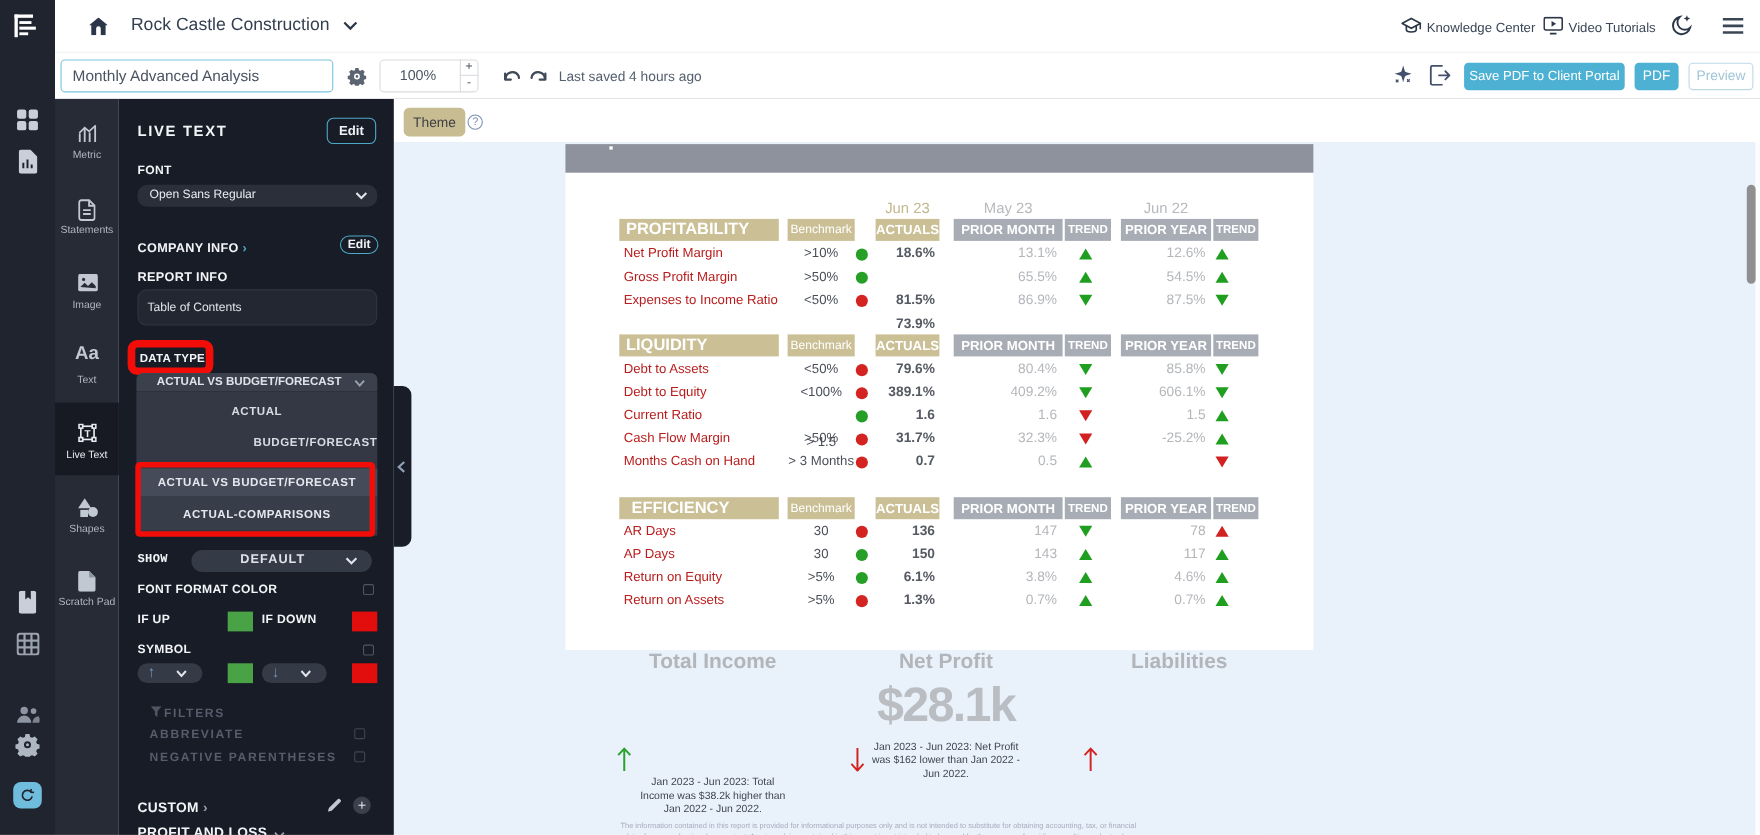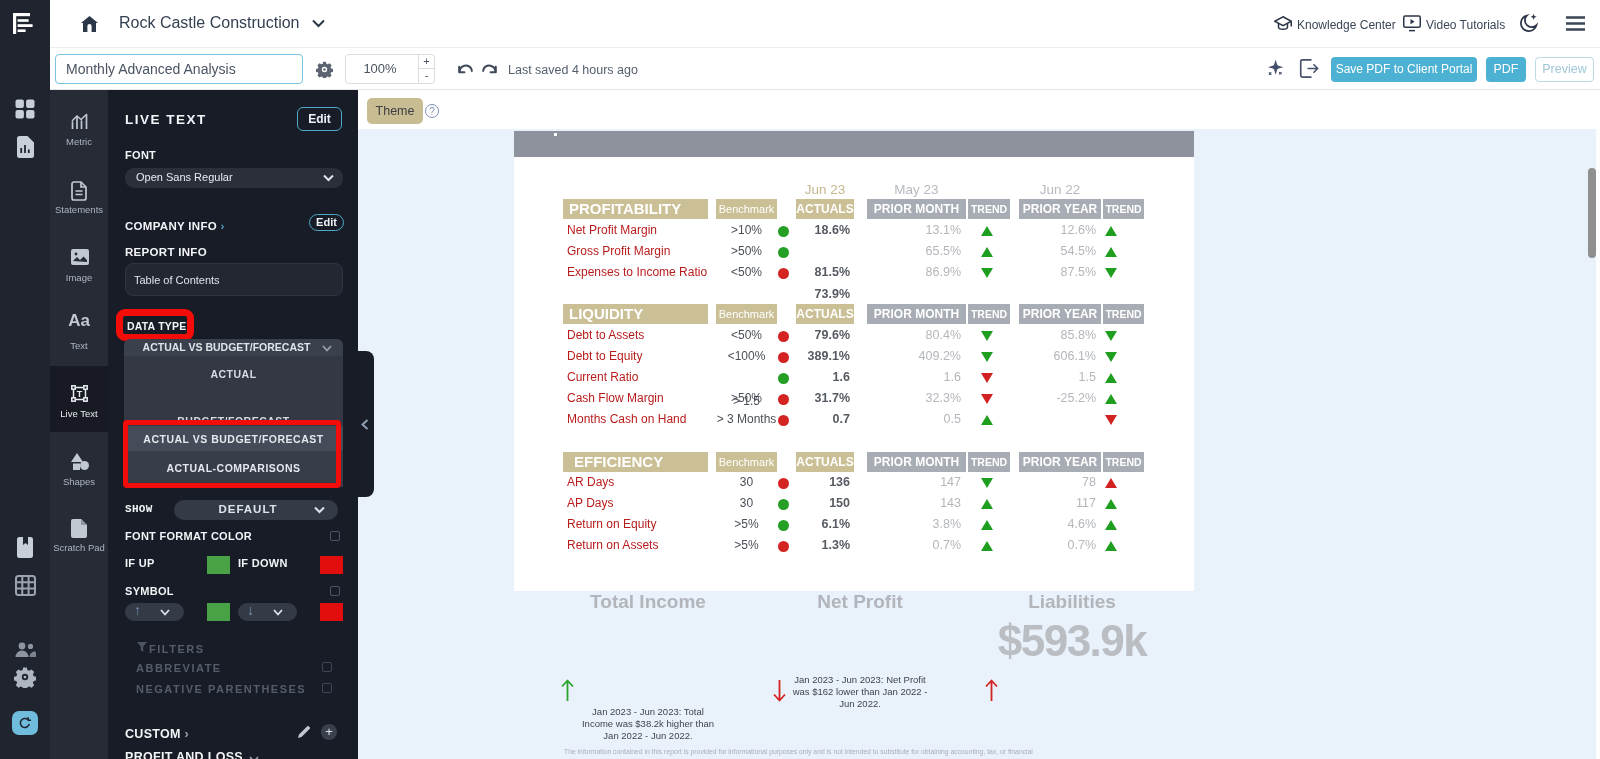--- a/index.html
+++ b/index.html
@@ -226,21 +226,21 @@
 <div class="abs" style="left:26px;top:184px;font-size:11px;color:#dfe4ea;">Table of Contents</div>
 <div class="abs" style="left:8px;top:219px;width:78px;height:32px;border:7px solid #f30d09;border-radius:9px;"></div>
 <div class="plabel" style="left:19px;top:230px;font-size:10.5px;letter-spacing:0.2px;">DATA TYPE</div>
 <div class="abs" style="left:16px;top:249px;width:219px;height:17px;background:#3a404c;border-radius:6px 6px 0 0;"></div>
 <div class="abs" style="left:16px;top:251px;width:205px;text-align:center;font-size:10.5px;font-weight:bold;letter-spacing:0;color:#dfe4ea;">ACTUAL VS BUDGET/FORECAST</div>
 <svg class="abs" style="left:214px;top:255px" width="10" height="7" viewBox="0 0 10 7" fill="none" stroke="#9aa2ae" stroke-width="1.8">
         <path d="M1 1 L5 5.5 L9 1"></path>
       </svg>
 <div class="abs" style="left:16px;top:266px;width:219px;height:131px;background:#333844;"></div>
 <div class="abs" style="left:16px;top:278px;width:219px;text-align:center;font-size:10.5px;font-weight:bold;letter-spacing:0.5px;color:#d7dce3;">ACTUAL</div>
-<div class="abs" style="left:16px;top:306px;width:219px;text-align:center;font-size:10.5px;font-weight:bold;letter-spacing:0.5px;color:#d7dce3;margin-top:19px;">BUDGET/FORECAST</div>
+<div class="abs" style="left:16px;top:306px;width:219px;text-align:right;font-size:10.5px;font-weight:bold;letter-spacing:0.5px;color:#d7dce3;">BUDGET/FORECAST</div>
 <div class="abs" style="left:16px;top:336px;width:219px;height:25px;background:#454b59;"></div>
 <div class="abs" style="left:16px;top:343px;width:219px;text-align:center;font-size:10.5px;font-weight:bold;letter-spacing:0.5px;color:#e4e8ee;">ACTUAL VS BUDGET/FORECAST</div>
 <div class="abs" style="left:16px;top:361px;width:219px;height:31px;background:#383d4a;"></div>
 <div class="abs" style="left:16px;top:372px;width:219px;text-align:center;font-size:10.5px;font-weight:bold;letter-spacing:0.5px;color:#e4e8ee;">ACTUAL-COMPARISONS</div>
 <div class="abs" style="left:15px;top:330px;width:218px;height:68px;border:5px solid #f30d09;border-radius:4px;"></div>
 <div class="plabel" style="left:17px;top:413px;font-family:Liberation Mono, monospace;">SHOW</div>
 <div class="abs" style="left:66px;top:410px;width:164px;height:20px;background:#343a46;border-radius:10px;"></div>
 <div class="abs" style="left:66px;top:413px;width:148px;text-align:center;font-size:11.5px;font-weight:bold;letter-spacing:1px;color:#dfe4ea;">DEFAULT</div>
 <svg class="abs" style="left:206px;top:416px" width="11" height="8" viewBox="0 0 11 8" fill="none" stroke="#dfe4ea" stroke-width="2">
         <path d="M1 1.5 L5.5 6 L10 1.5"></path>
@@ -415,23 +415,23 @@
       <div class="val lite" style="left:347px;top:407px;width:100px;">0.7%</div>
       <div class="tri up g" style="left:467px;top:410px;"></div>
       <div class="val lite" style="left:482px;top:407px;width:100px;">0.7%</div>
       <div class="tri up g" style="left:591px;top:410px;"></div>
 <div class="abs" style="left:24px;top:460px;width:220px;text-align:center;font-size:19px;font-weight:bold;color:#b2b5ba;">Total Income</div>
       <svg class="abs" style="left:47px;top:548px;" width="13" height="23" viewBox="0 0 13 23" fill="none" stroke="#29a32c" stroke-width="1.8">
         <path d="M6.5 22 V2 M1 7.5 L6.5 1.5 L12 7.5" stroke-linejoin="round"></path>
       </svg>
       <div class="abs" style="left:64px;top:543px;width:140px;text-align:center;font-size:9.5px;color:#40454e;line-height:12px;margin-top:32px;">Jan 2023 - Jun 2023: Total Income was $38.2k higher than Jan 2022 - Jun 2022.</div>
 <div class="abs" style="left:236px;top:460px;width:220px;text-align:center;font-size:19px;font-weight:bold;color:#b2b5ba;">Net Profit</div>
+      <div class="abs" style="left:216px;top:485px;width:260px;text-align:center;font-size:44px;font-weight:bold;color:#babdc1;letter-spacing:-1.5px;">$28.1k</div>
       <svg class="abs" style="left:259px;top:548px;transform:rotate(180deg);" width="13" height="23" viewBox="0 0 13 23" fill="none" stroke="#d32421" stroke-width="1.8">
         <path d="M6.5 22 V2 M1 7.5 L6.5 1.5 L12 7.5" stroke-linejoin="round"></path>
       </svg>
       <div class="abs" style="left:276px;top:543px;width:140px;text-align:center;font-size:9.5px;color:#40454e;line-height:12px;">Jan 2023 - Jun 2023: Net Profit was $162 lower than Jan 2022 - Jun 2022.</div>
 <div class="abs" style="left:448px;top:460px;width:220px;text-align:center;font-size:19px;font-weight:bold;color:#b2b5ba;">Liabilities</div>
-      <div class="abs" style="left:428px;top:485px;width:260px;text-align:center;font-size:44px;font-weight:bold;color:#babdc1;letter-spacing:-1.5px;">$593.9k</div>
       <svg class="abs" style="left:471px;top:548px;" width="13" height="23" viewBox="0 0 13 23" fill="none" stroke="#d32421" stroke-width="1.8">
         <path d="M6.5 22 V2 M1 7.5 L6.5 1.5 L12 7.5" stroke-linejoin="round"></path>
       </svg>
 <div class="abs" style="left:50px;top:616px;width:482px;font-size:6.8px;color:#a9aebe;line-height:9.5px;">The information contained in this report is provided for informational purposes only and is not intended to substitute for obtaining accounting, tax, or financial advice from a professional accountant. Any tax advice contained in this report is not intended to be used for the purpose of avoiding penalties under tax law. While we use reasonable efforts to</div>
 </div>
 </div>
 </body></html>

